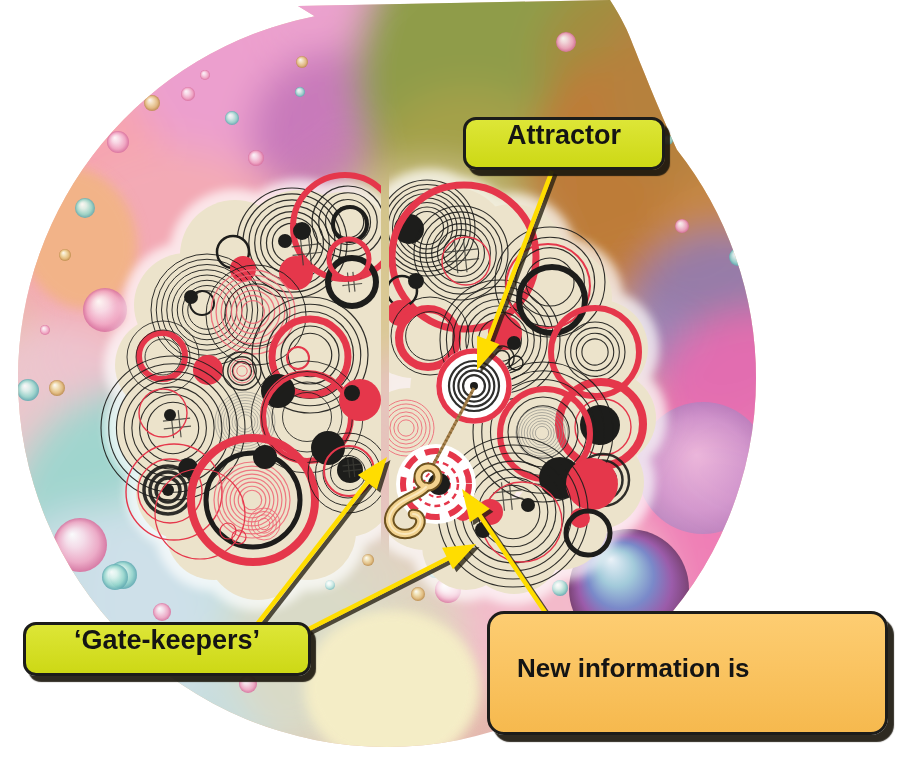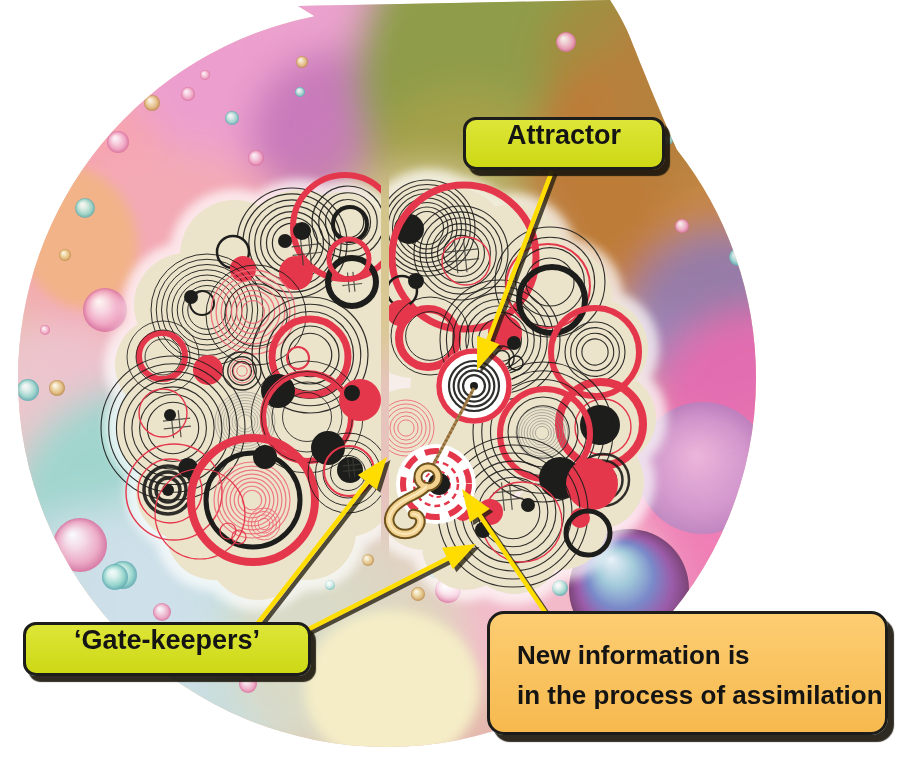--- a/index.html
+++ b/index.html
@@ -5,21 +5,21 @@
   html,body{margin:0;padding:0;background:#ffffff;}
   .stage{position:relative;width:900px;height:781px;background:#fff;overflow:hidden;
          font-family:"Liberation Sans",sans-serif;}
   .stage svg{position:absolute;left:0;top:0;}
   .callout{position:absolute;box-sizing:border-box;border:3px solid #1c1c1a;
            font-weight:bold;color:#141414;z-index:5;}
   .callout.green{display:flex;justify-content:center;
            border-radius:13px;background:linear-gradient(#dde637,#cdd815);
            box-shadow:5px 6px 1px rgba(28,24,14,.92);}
   .callout.orange{border-radius:17px;background:linear-gradient(#fdcd72,#f6b94e);
-           box-shadow:6px 7px 1px rgba(28,24,14,.92);padding:21px 0 0 27px;}
+           box-shadow:6px 7px 1px rgba(28,24,14,.92);padding:34px 0 0 27px;}
   .callout .ln{line-height:40px;white-space:nowrap;}
 </style>
 </head>
 <body>
 
 <div class="stage">
   <svg id="scene" width="900" height="781" viewBox="0 0 900 781">
       <defs>
         <clipPath id="bgClip">
           <circle cx="387" cy="378" r="369"></circle>
@@ -535,15 +535,14 @@
     </svg>
 
   <div class="callout green" id="lbl-attractor" style="left: 463px; top: 117px; width: 202px; height: 53px; font-size: 27px;">
     <span>Attractor</span>
   </div>
   <div class="callout green" id="lbl-gatekeepers" style="left: 23px; top: 622px; width: 288px; height: 54px; font-size: 27px;">
     <span>‘Gate-keepers’</span>
   </div>
   <div class="callout orange" id="lbl-assimilation" style="left: 487px; top: 611px; width: 401px; height: 124px; font-size: 26px;">
     <div class="ln">New information is</div>
-    <div class="ln">in the process of assimilation</div>
   </div>
 </div>
 
 </body></html>

